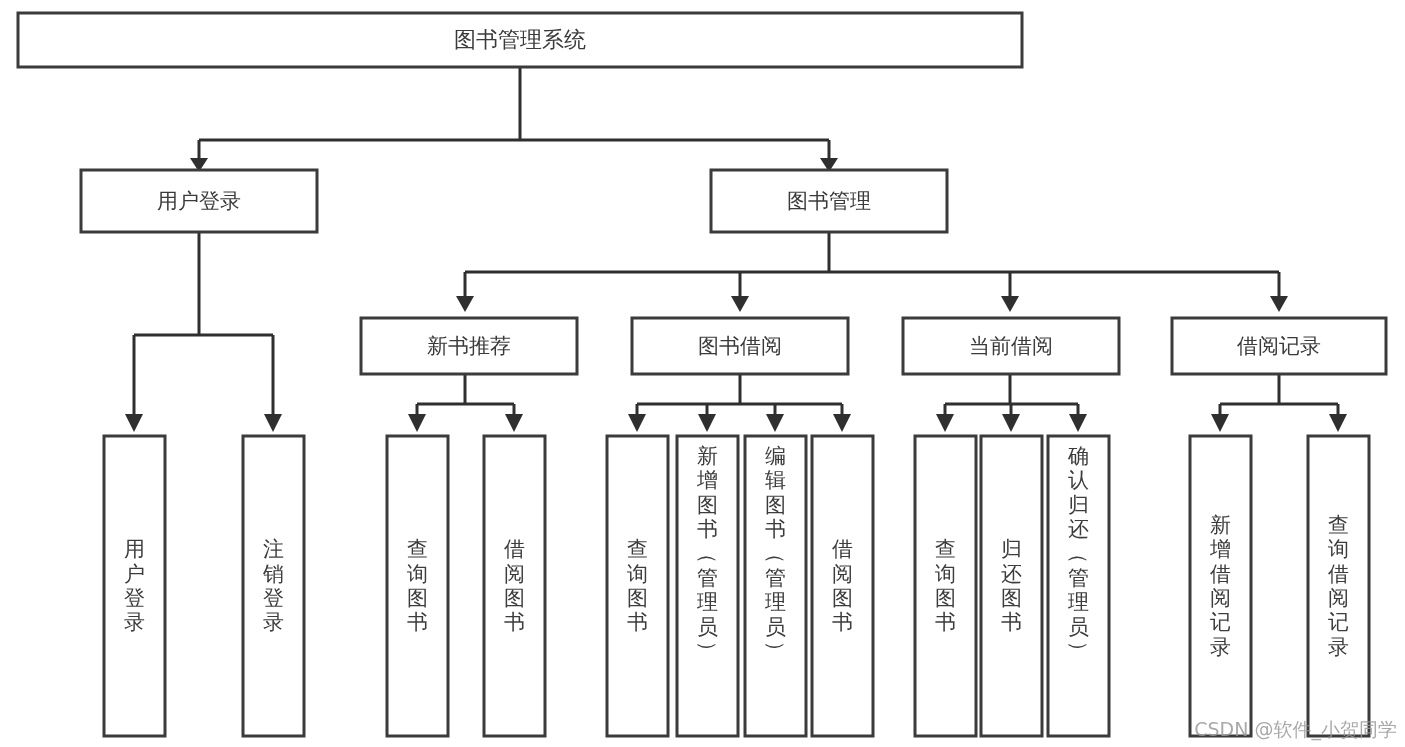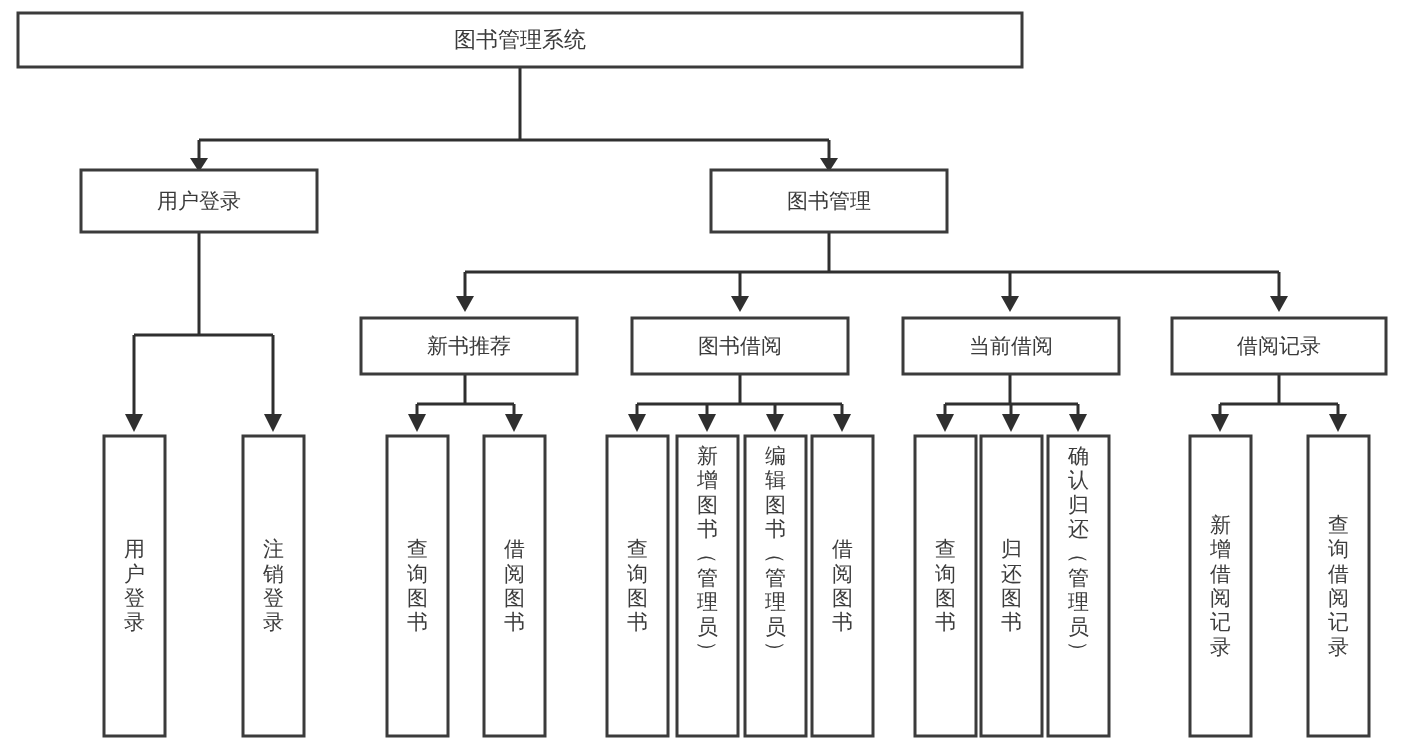--- a/index.html
+++ b/index.html
@@ -231,14 +231,15 @@
   <div class="vert-text-wrap" style="left:607px; top:436px; width:61px; height:300px;"><span class="vert-char">查</span><span class="vert-char">询</span><span class="vert-char">图</span><span class="vert-char">书</span></div>
   <div class="vert-text-wrap" style="left:677px; top:436px; width:61px; height:300px; justify-content:flex-start; padding-top:8px;"><span class="vert-char">新</span><span class="vert-char">增</span><span class="vert-char">图</span><span class="vert-char">书</span><span class="vert-char rotated">（</span><span class="vert-char">管</span><span class="vert-char">理</span><span class="vert-char">员</span><span class="vert-char rotated">）</span></div>
   <div class="vert-text-wrap" style="left:745px; top:436px; width:61px; height:300px; justify-content:flex-start; padding-top:8px;"><span class="vert-char">编</span><span class="vert-char">辑</span><span class="vert-char">图</span><span class="vert-char">书</span><span class="vert-char rotated">（</span><span class="vert-char">管</span><span class="vert-char">理</span><span class="vert-char">员</span><span class="vert-char rotated">）</span></div>
   <div class="vert-text-wrap" style="left:812px; top:436px; width:61px; height:300px;"><span class="vert-char">借</span><span class="vert-char">阅</span><span class="vert-char">图</span><span class="vert-char">书</span></div>
   <div class="vert-text-wrap" style="left:915px; top:436px; width:61px; height:300px;"><span class="vert-char">查</span><span class="vert-char">询</span><span class="vert-char">图</span><span class="vert-char">书</span></div>
   <div class="vert-text-wrap" style="left:981px; top:436px; width:61px; height:300px;"><span class="vert-char">归</span><span class="vert-char">还</span><span class="vert-char">图</span><span class="vert-char">书</span></div>
   <div class="vert-text-wrap" style="left:1048px; top:436px; width:61px; height:300px; justify-content:flex-start; padding-top:8px;"><span class="vert-char">确</span><span class="vert-char">认</span><span class="vert-char">归</span><span class="vert-char">还</span><span class="vert-char rotated">（</span><span class="vert-char">管</span><span class="vert-char">理</span><span class="vert-char">员</span><span class="vert-char rotated">）</span></div>
   <div class="vert-text-wrap" style="left:1190px; top:436px; width:61px; height:300px;"><span class="vert-char">新</span><span class="vert-char">增</span><span class="vert-char">借</span><span class="vert-char">阅</span><span class="vert-char">记</span><span class="vert-char">录</span></div>
   <div class="vert-text-wrap" style="left:1308px; top:436px; width:61px; height:300px;"><span class="vert-char">查</span><span class="vert-char">询</span><span class="vert-char">借</span><span class="vert-char">阅</span><span class="vert-char">记</span><span class="vert-char">录</span></div>
 
+  <div class="watermark">CSDN @软件_小贺同学</div>
 
 </div>
 
 </body></html>

